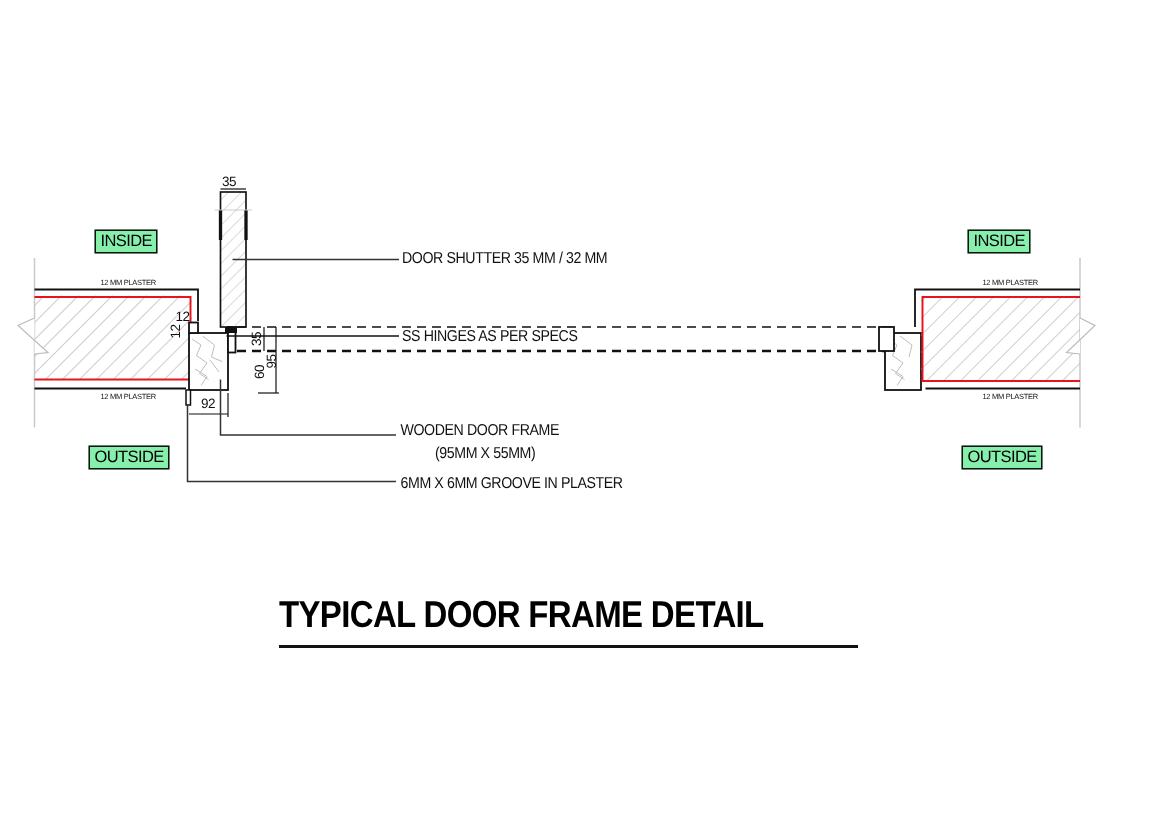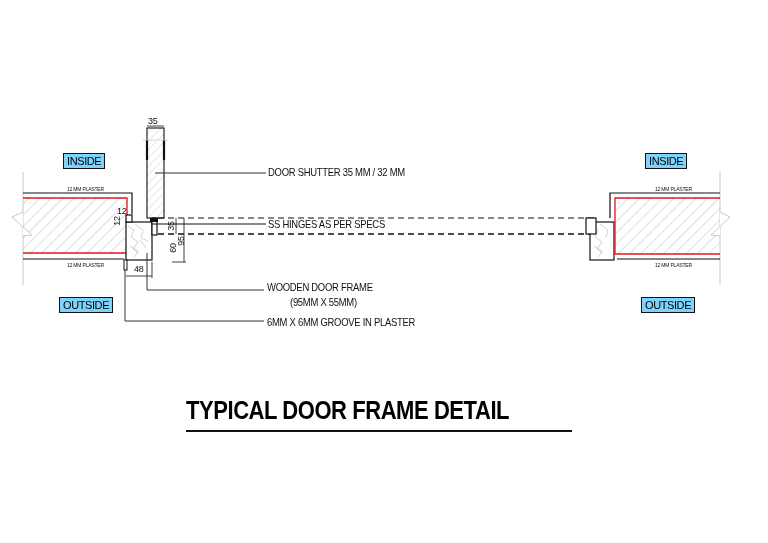--- a/index.html
+++ b/index.html
@@ -1,19 +1,19 @@
 <!DOCTYPE html>
 <html><head>
 <meta charset="utf-8">
 <style>
   html, body { margin: 0; padding: 0; background: #ffffff; }
   body { width: 768px; height: 543px; position: relative; overflow: hidden; font-family: "Liberation Sans", sans-serif; }
   #drawing { position: absolute; left: 0; top: 0; width: 768px; height: 543px; }
   .lbl { position: absolute; font-family: "Liberation Sans", sans-serif; color: #111; white-space: nowrap; letter-spacing: -0.3px; }
-  .box-lbl { position: absolute; border: 1px solid #111; font-size: 11px; padding: 1px 3px; background: #7dd3fc; font-family: "Liberation Sans", sans-serif; letter-spacing: -0.4px; }
+  .box-lbl { position: absolute; border: 1px solid #111; font-size: 11px; padding: 1px 3px; background: #86efac; font-family: "Liberation Sans", sans-serif; letter-spacing: -0.4px; }
   .small { font-size: 5px; letter-spacing: -0.2px; }
   .note { font-size: 10.5px; transform: scaleX(0.9); transform-origin: left center; }
   .dim { font-size: 9px; }
   .title { position: absolute; left: 186px; top: 396px; font-size: 25px; font-weight: bold; letter-spacing: -0.5px; transform: scaleX(0.88); transform-origin: left top; white-space: nowrap; }
   .title-rule { position: absolute; left: 186px; top: 430px; width: 386px; height: 1.5px; background: #111; }
 </style>
 </head>
 <body>
 
 <svg id="drawing" width="768" height="543" viewBox="0 0 768 543" xmlns="http://www.w3.org/2000/svg">
@@ -101,21 +101,21 @@
 <div class="box-lbl" style="left:641px; top:297px;">OUTSIDE</div>
 <div class="lbl small" style="left:655px; top:186px;">12 MM PLASTER</div>
 <div class="lbl small" style="left:655px; top:262px;">12 MM PLASTER</div>
 
 <div class="lbl dim" style="left:148px; top:116px;">35</div>
 <div class="lbl dim" style="left:117px; top:206px;">12</div>
 <div class="lbl dim" style="left:112px; top:216px; transform:rotate(-90deg);">12</div>
 <div class="lbl dim" style="left:166px; top:221px; transform:rotate(-90deg);">35</div>
 <div class="lbl dim" style="left:176px; top:236px; transform:rotate(-90deg);">95</div>
 <div class="lbl dim" style="left:168px; top:243px; transform:rotate(-90deg);">60</div>
-<div class="lbl dim" style="left:134px; top:264px;">48</div>
+<div class="lbl dim" style="left:134px; top:264px;">92</div>
 
 <div class="lbl note" style="left:268px; top:166px;">DOOR SHUTTER  35 MM  / 32  MM</div>
 <div class="lbl note" style="left:268px; top:218px;">SS HINGES AS PER SPECS</div>
 <div class="lbl note" style="left:267px; top:281px;">WOODEN DOOR FRAME</div>
 <div class="lbl note" style="left:290px; top:296px;">(95MM X 55MM)</div>
 <div class="lbl note" style="left:267px; top:316px;">6MM X 6MM GROOVE IN PLASTER</div>
 
 <div class="title">TYPICAL  DOOR FRAME  DETAIL</div>
 <div class="title-rule"></div>
 

